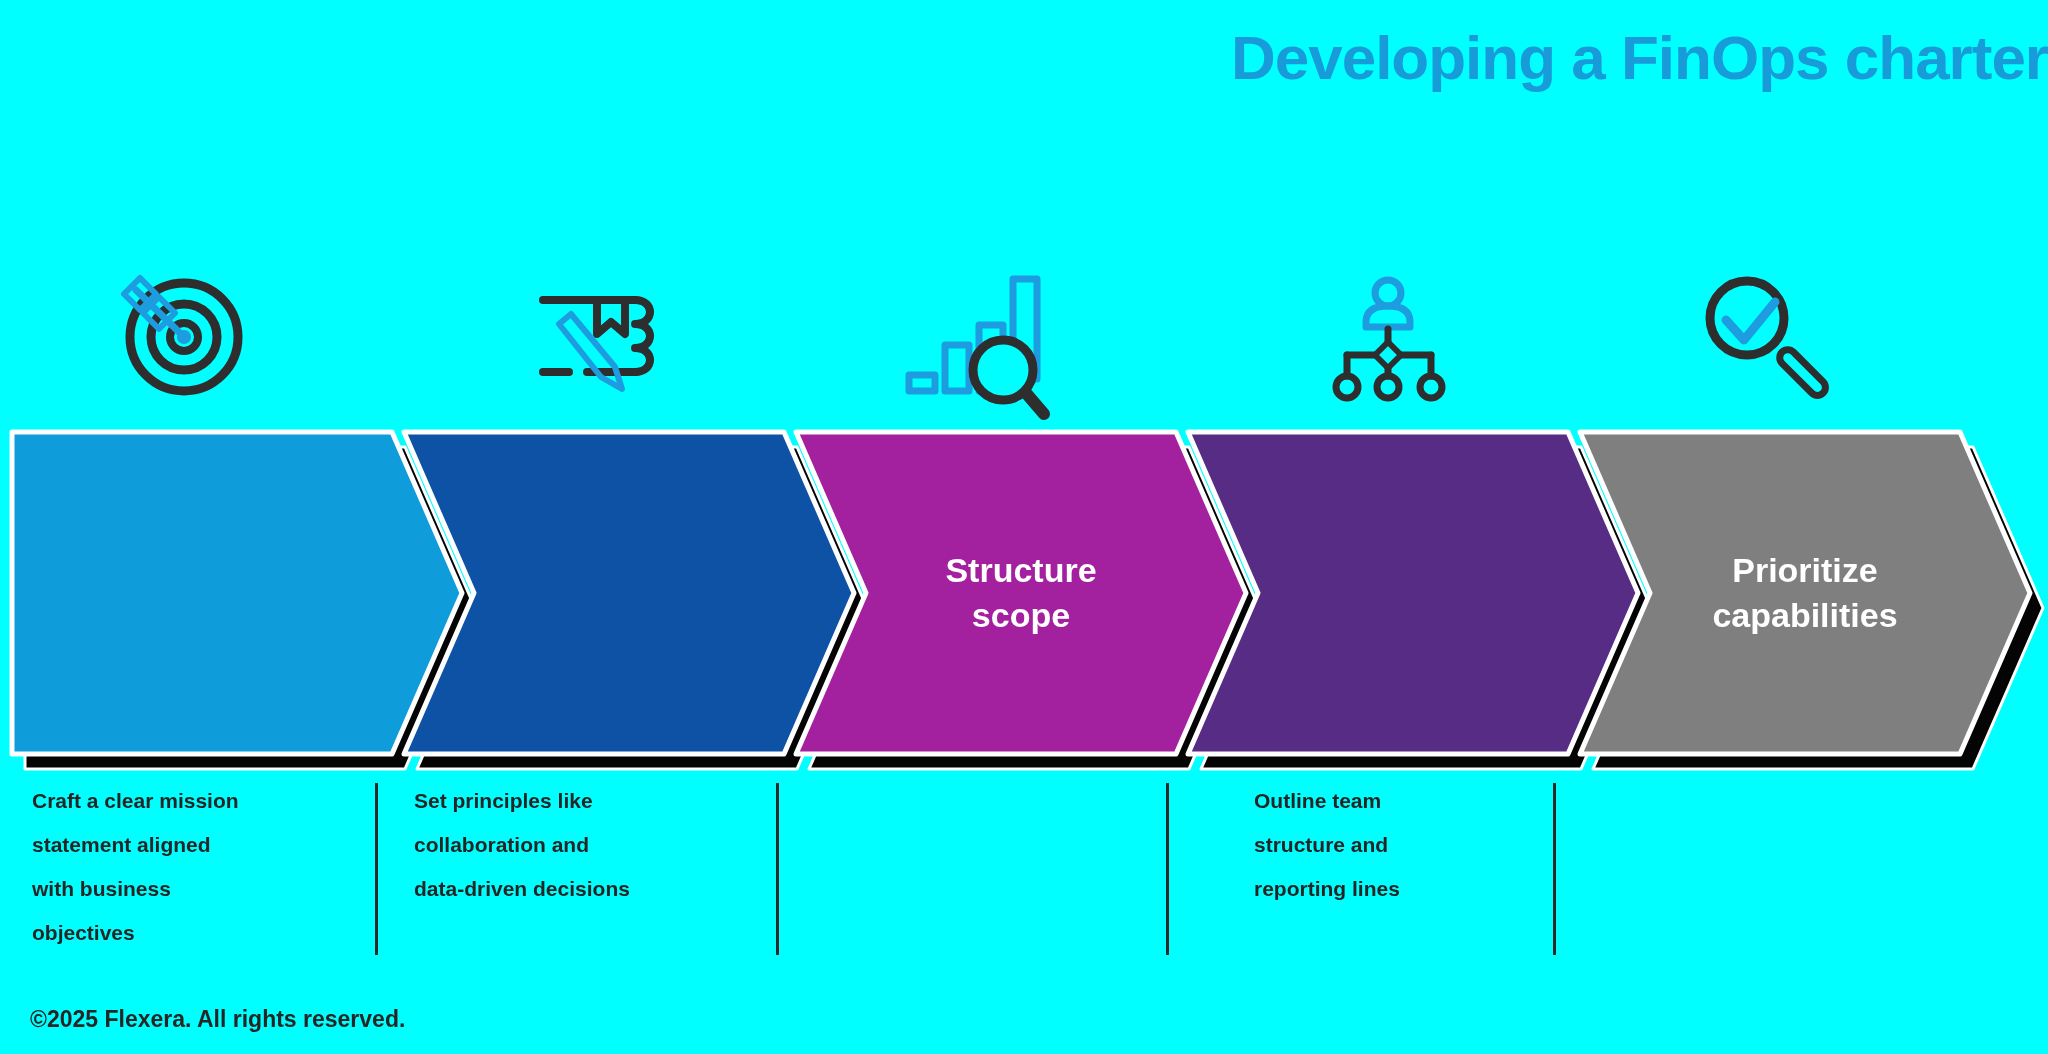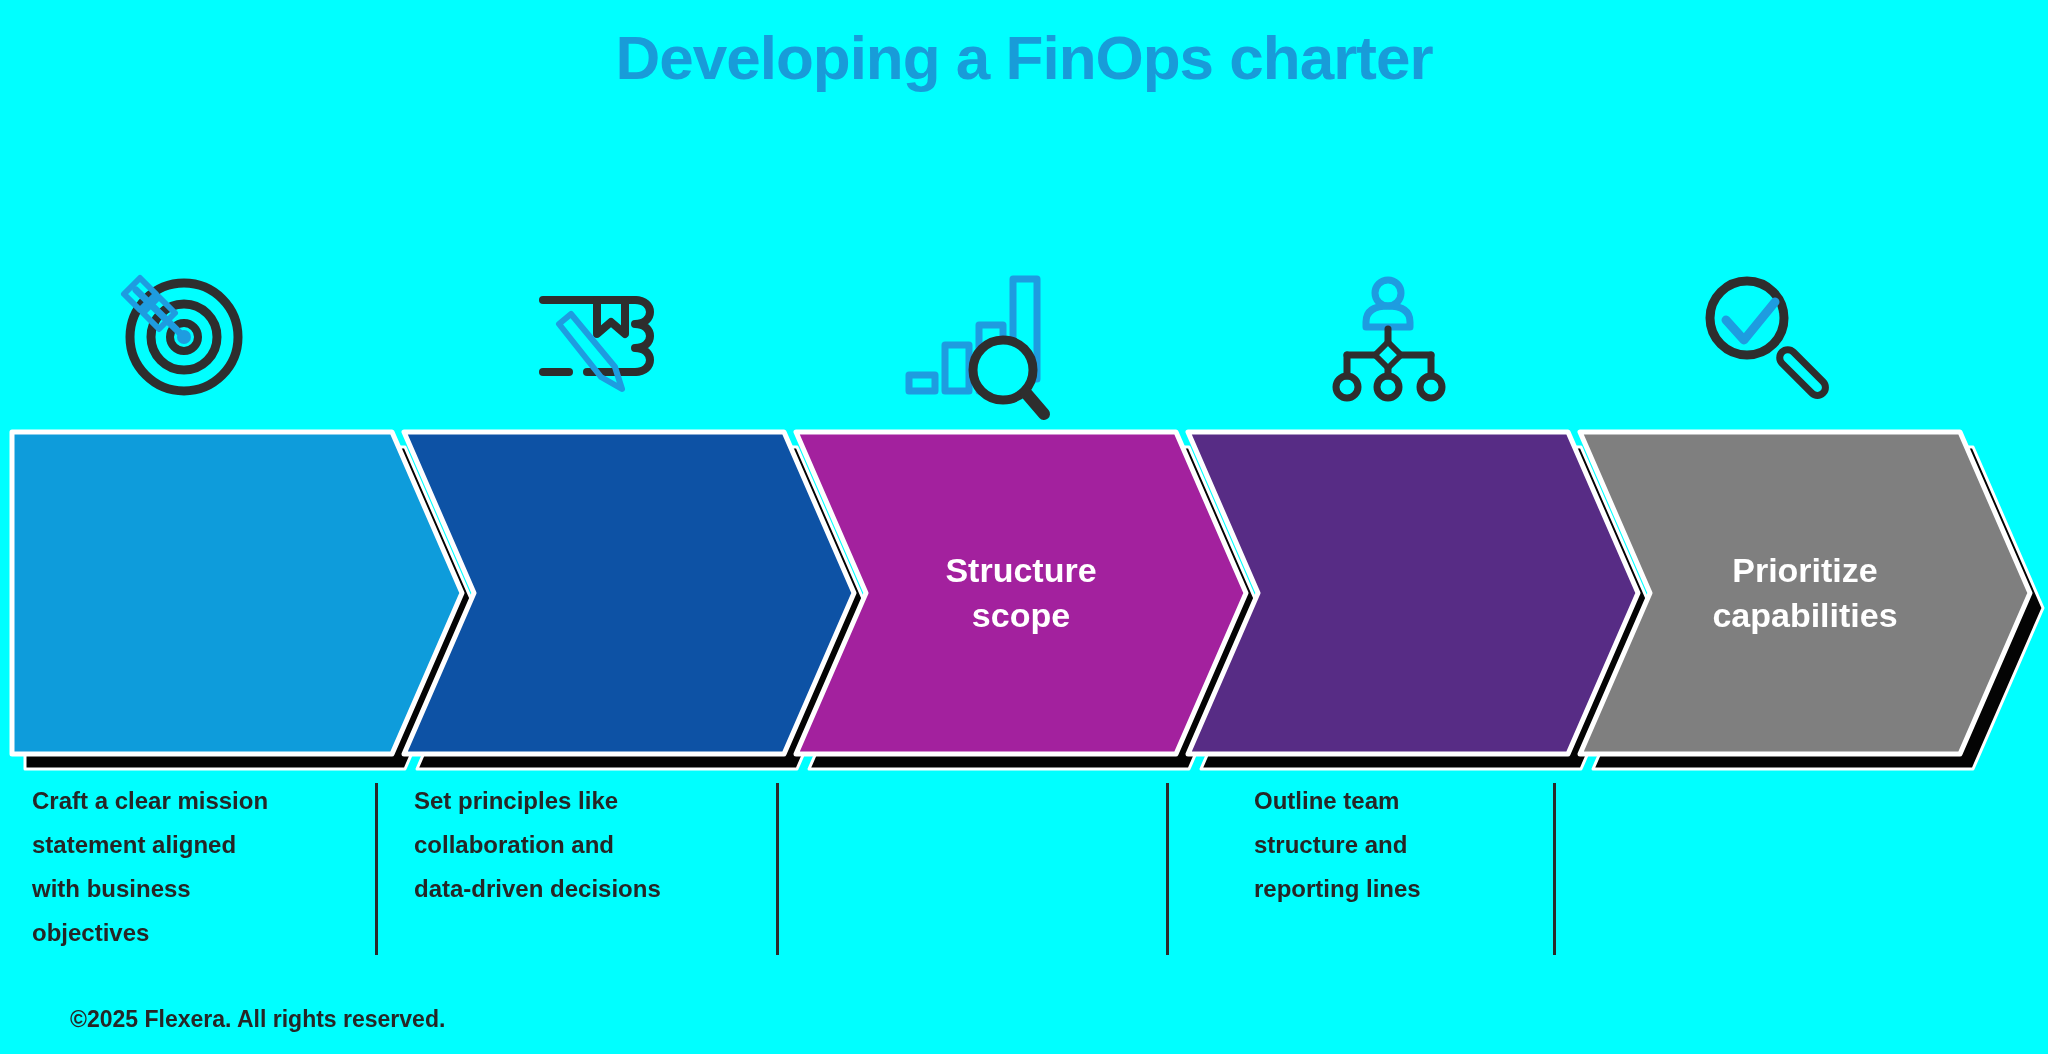--- a/index.html
+++ b/index.html
@@ -1,40 +1,40 @@
 <!DOCTYPE html>
 <html><head>
 <meta charset="utf-8">
 <style>
   html,body{margin:0;padding:0;background:#00FFFF;}
   .stage{
     position:relative;width:2048px;height:1054px;overflow:hidden;
     background:#00FFFF;font-family:"Liberation Sans",sans-serif;
   }
   .title{
-    position:absolute;top:22px;left:0;width:100%;text-align:center;
+    position:absolute;top:22px;left:0;width:100%;text-align:right;
     font-size:62px;font-weight:700;letter-spacing:-1px;color:#189CD9;
   }
   .icon{position:absolute;}
   .chevron-svg{position:absolute;top:428px;width:470px;height:352px;}
   .step-label{
     position:absolute;top:432px;height:322px;width:450px;
     display:flex;align-items:center;justify-content:center;text-align:center;
     color:#ffffff;font-size:34px;font-weight:700;line-height:1.32;
     white-space:pre-line;pointer-events:none;
   }
   .desc{
     position:absolute;top:779px;width:340px;
-    color:#262626;font-size:24px;font-weight:700;line-height:44px;
+    color:#262626;font-size:21px;font-weight:700;line-height:44px;
     white-space:pre-line;
   }
   .divider{position:absolute;top:783px;width:3px;height:172px;background:#2a2a2a;}
   .footer{
     position:absolute;left:30px;top:1006px;
-    color:#262626;font-size:23px;font-weight:700;margin-left:40px;
+    color:#262626;font-size:23px;font-weight:700;
   }
   .dkstroke{stroke:#2E2E2E;fill:none;stroke-linecap:round;stroke-linejoin:round;}
   .blstroke{stroke:#1E9CE0;fill:none;stroke-linecap:round;stroke-linejoin:round;}
   .shadow-poly{fill:#040404;stroke:#ffffff;stroke-width:3;stroke-linejoin:round;}
   .body-poly{stroke:#ffffff;stroke-width:5;stroke-linejoin:round;}
 </style>
 </head>
 <body>
 
 <div class="stage">

